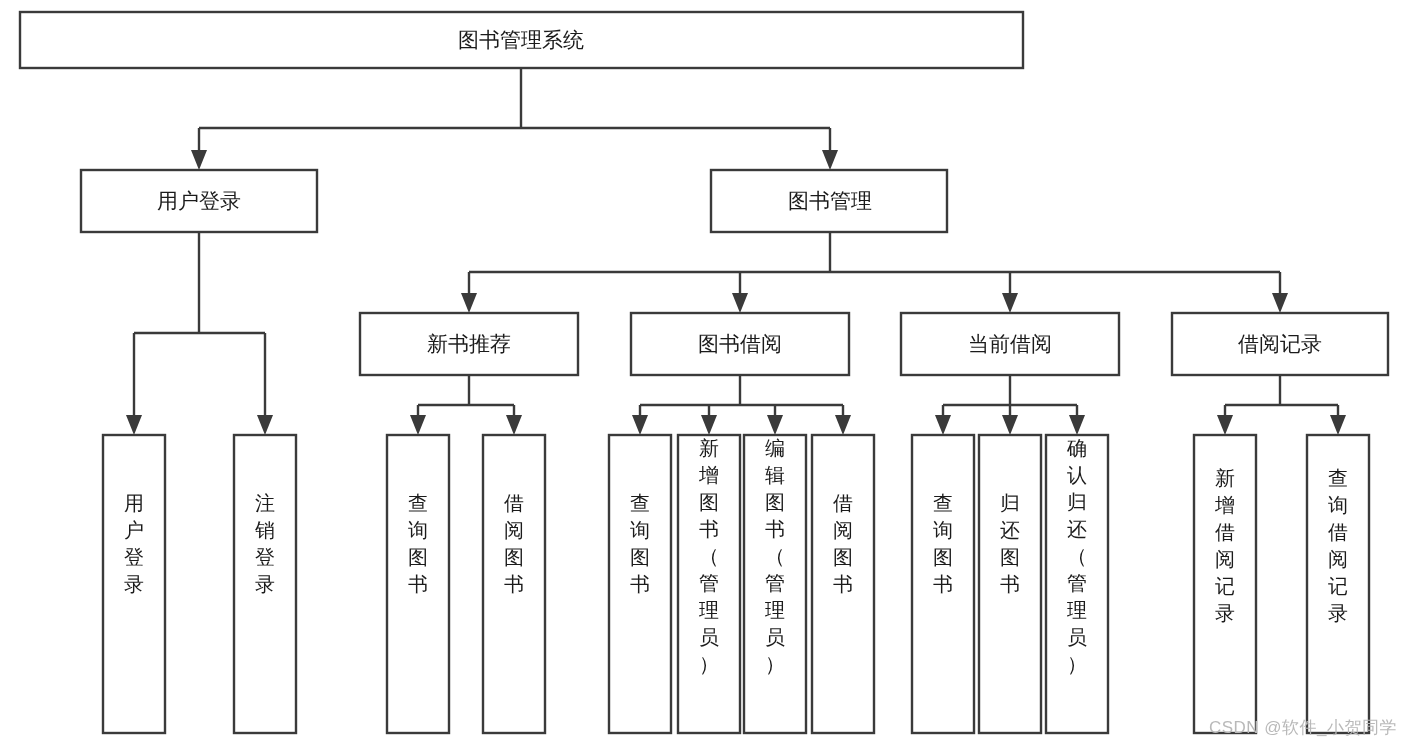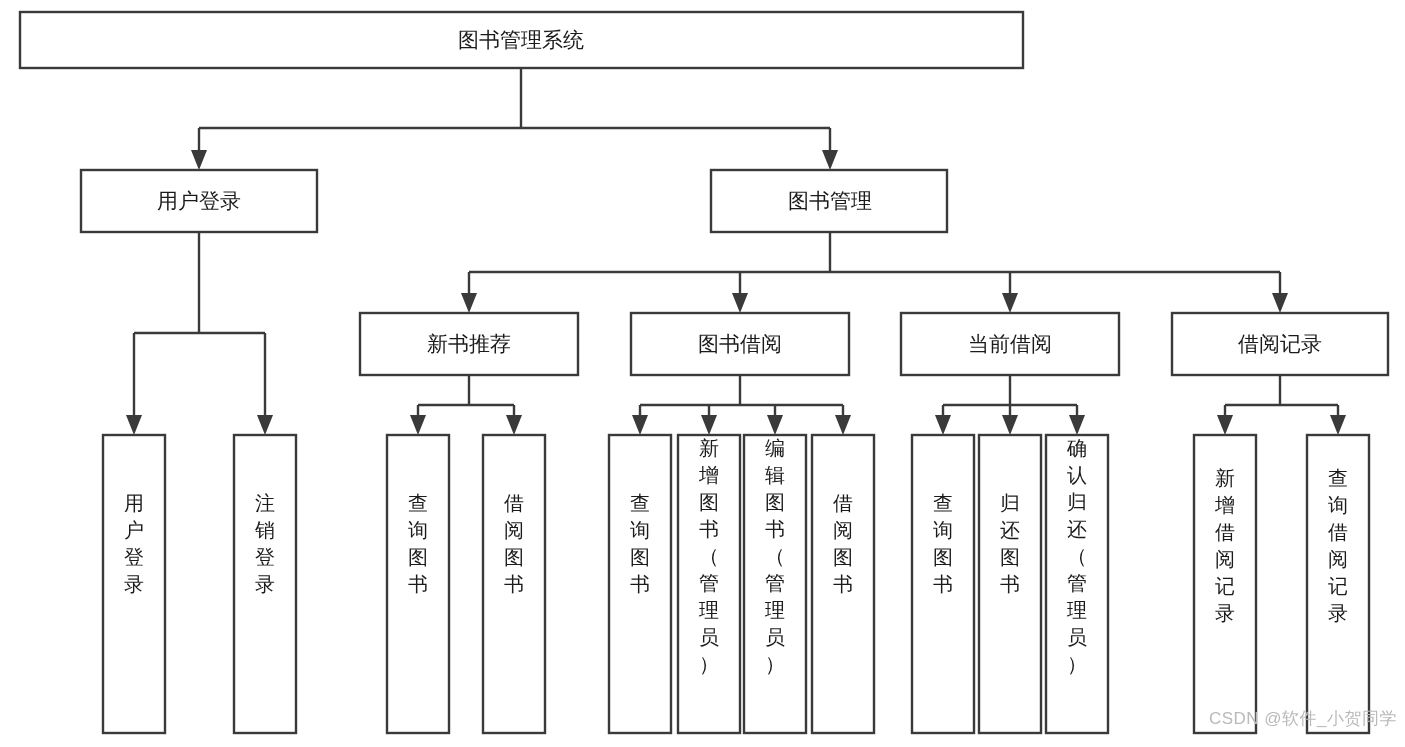--- a/index.html
+++ b/index.html
@@ -49,21 +49,21 @@
     fill: none;
     stroke-linecap: butt;
   }
   .arrow-head {
     fill: #3a3a3a;
     stroke: none;
   }
   .watermark {
     position: absolute;
     right: 8px;
-    bottom: 17px;
+    bottom: 8px;
     font-family: "Liberation Sans", "DejaVu Sans", sans-serif;
     font-size: 17px;
     color: #b9b9b9;
     letter-spacing: 0.5px;
     white-space: nowrap;
     user-select: none;
     pointer-events: none;
     margin-top: 16px;
   }
 </style>

